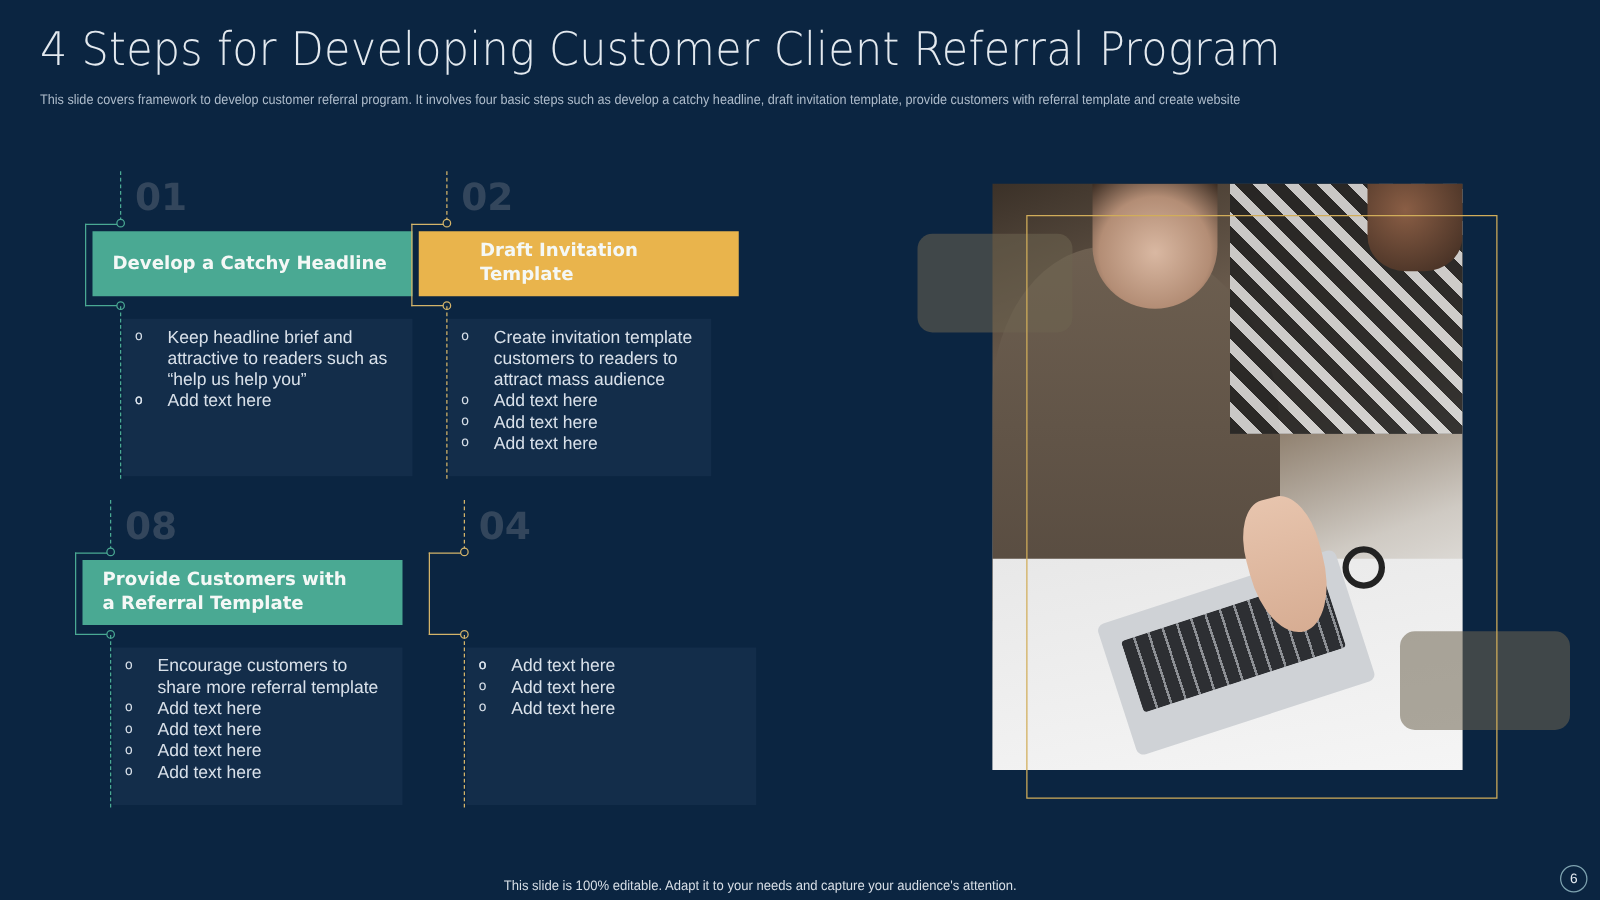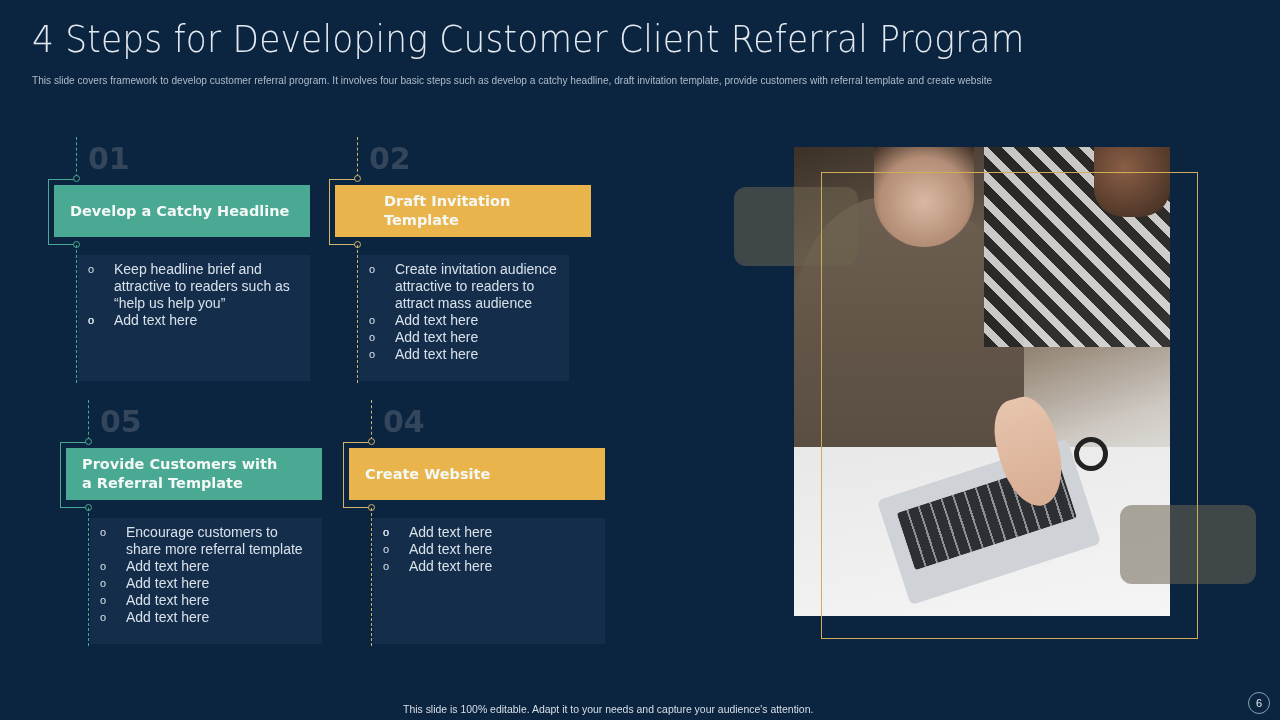--- a/index.html
+++ b/index.html
@@ -65,21 +65,21 @@
       position: relative; padding-left: 26px;
       font-size: 14px; line-height: 17px; color: #d9e1ea;
     }
     .step .body li .bullet {
       position: absolute; left: 0; top: 0; width: 26px;
       font-size: 11px; color: #d9e1ea;
     }
     .step.teal { --accent: #4aa993; --line: #4aa993; }
     .step.gold { --accent: #e9b44c; --line: #d4b46a; }
 
-    #step1 { left: 48px; top: 137px; }
+    #step1 { left: 68px; top: 137px; }
     #step2 { left: 329px; top: 137px; }
     #step3 { left: 60px; top: 400px; }
     #step4 { left: 343px; top: 400px; }
     #step1 .body { width: 232px; }
     #step2 .body { width: 210px; }
     #step3 .body { width: 232px; }
     #step4 .body { width: 232px; }
 
     
     .deco-rect {
@@ -183,35 +183,35 @@
   <div class="bracket"></div>
   <div class="dot top"></div>
   <div class="dot bot"></div>
   <div class="vline-bottom"></div>
   <div class="num">02</div>
   <div class="header">
       <span style="display:block;width:140px;margin-left:33px;">Draft Invitation Template</span>
     </div>
   <div class="body">
     <ul>
-      <li><span class="bullet">o</span><span>Create invitation audience attractive to readers to attract mass audience</span></li>
+      <li><span class="bullet">o</span><span>Create invitation template customers to readers to attract mass audience</span></li>
       <li><span class="bullet">o</span><span>Add text here</span></li>
       <li><span class="bullet">o</span><span>Add text here</span></li>
       <li><span class="bullet">o</span><span>Add text here</span></li>
     </ul>
   </div>
 </div>
 
 <div class="step teal" id="step3">
   <div class="vline-top"></div>
   <div class="bracket"></div>
   <div class="dot top"></div>
   <div class="dot bot"></div>
   <div class="vline-bottom"></div>
-  <div class="num">05</div>
+  <div class="num">08</div>
   <div class="header">
       <span style="display:block;width:200px;">Provide Customers with a Referral Template</span>
     </div>
   <div class="body">
     <ul>
       <li><span class="bullet">o</span><span>Encourage customers to share more referral template</span></li>
       <li><span class="bullet">o</span><span>Add text here</span></li>
       <li><span class="bullet">o</span><span>Add text here</span></li>
       <li><span class="bullet">o</span><span>Add text here</span></li>
       <li><span class="bullet">o</span><span>Add text here</span></li>
@@ -219,21 +219,20 @@
   </div>
 </div>
 
 <div class="step gold" id="step4">
   <div class="vline-top"></div>
   <div class="bracket"></div>
   <div class="dot top"></div>
   <div class="dot bot"></div>
   <div class="vline-bottom"></div>
   <div class="num">04</div>
-  <div class="header">Create Website</div>
   <div class="body">
     <ul>
       <li><span class="bullet">o</span></li>
       <li><span class="bullet">o</span><span>Add text here</span></li>
       <li><span class="bullet">o</span><span>Add text here</span></li>
       <li><span class="bullet">o</span><span>Add text here</span></li>
     </ul>
   </div>
 </div>
 

